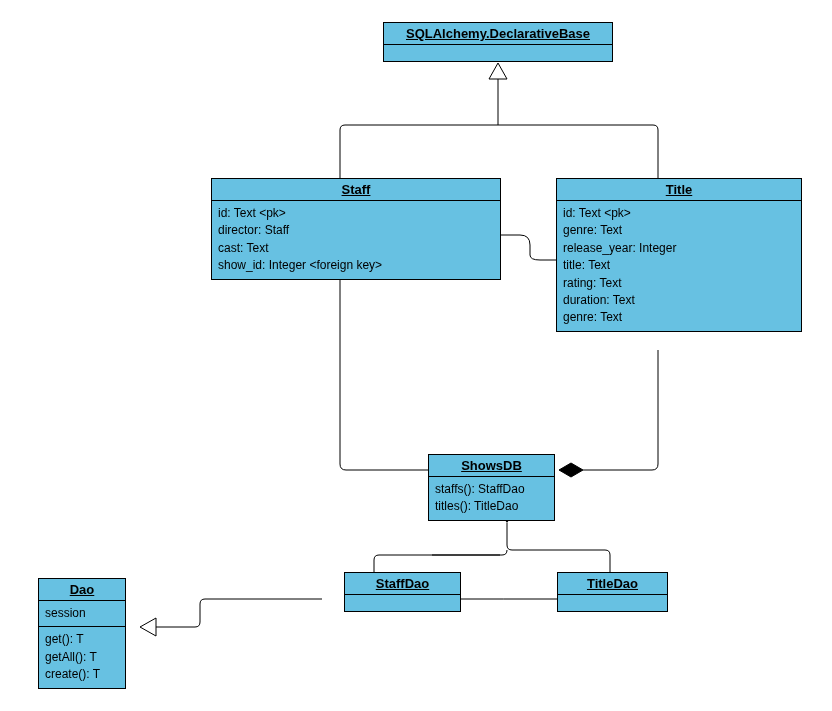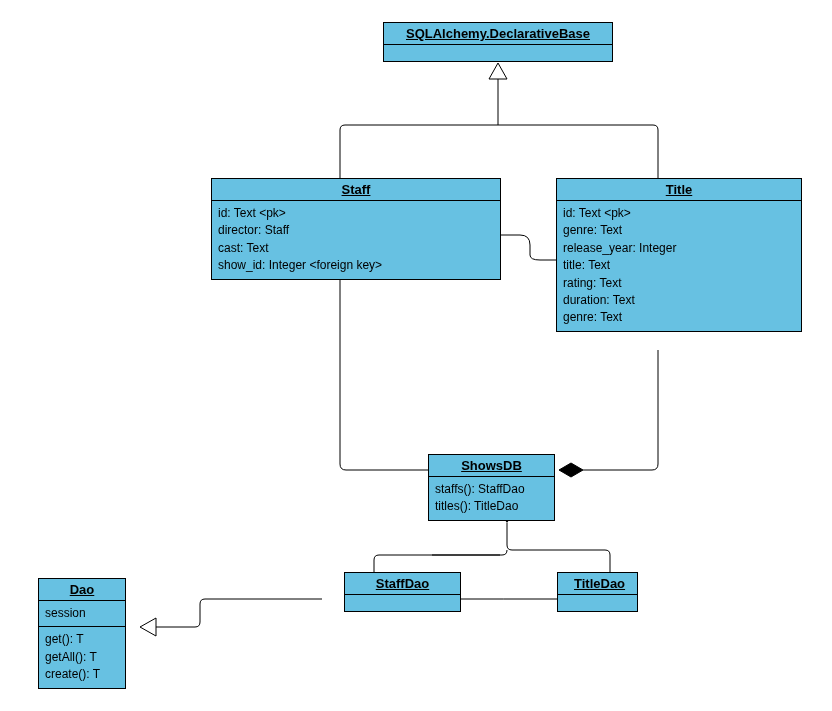--- a/index.html
+++ b/index.html
@@ -127,21 +127,21 @@
     <div class="attr">staffs(): StaffDao</div>
     <div class="attr">titles(): TitleDao</div>
   </div>
 </div>
 
 <div class="uml-box" style="left:330px; top:572px; width:117px;margin-left:14px;">
   <div class="uml-title">StaffDao</div>
   <div class="uml-section empty"></div>
 </div>
 
-<div class="uml-box" style="left:557px; top:572px; width:81px;">
+<div class="uml-box" style="left:557px; top:572px; width:111px;">
   <div class="uml-title">TitleDao</div>
   <div class="uml-section empty"></div>
 </div>
 
 <div class="uml-box" style="left:38px; top:578px; width:88px;">
   <div class="uml-title">Dao</div>
   <div class="uml-section">
     <div class="attr">session</div>
   </div>
   <div class="uml-section">

